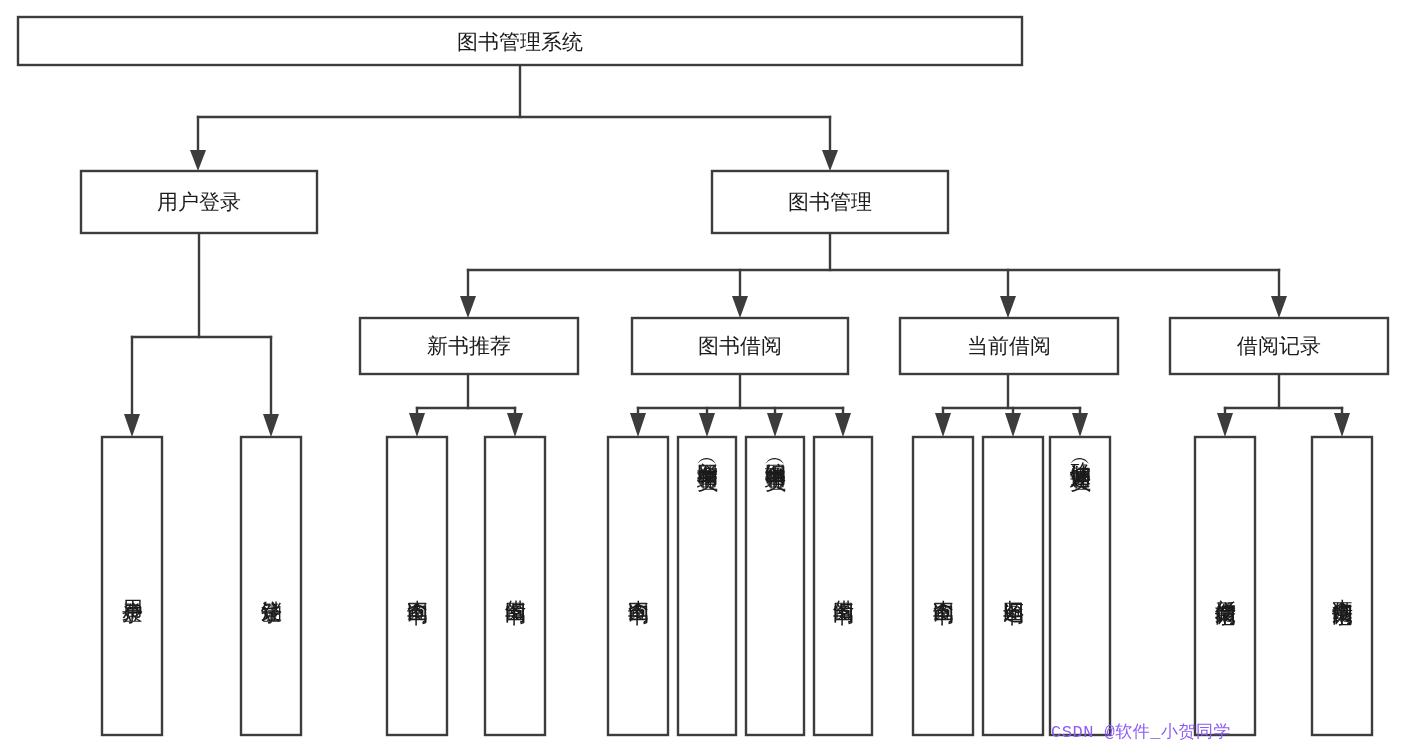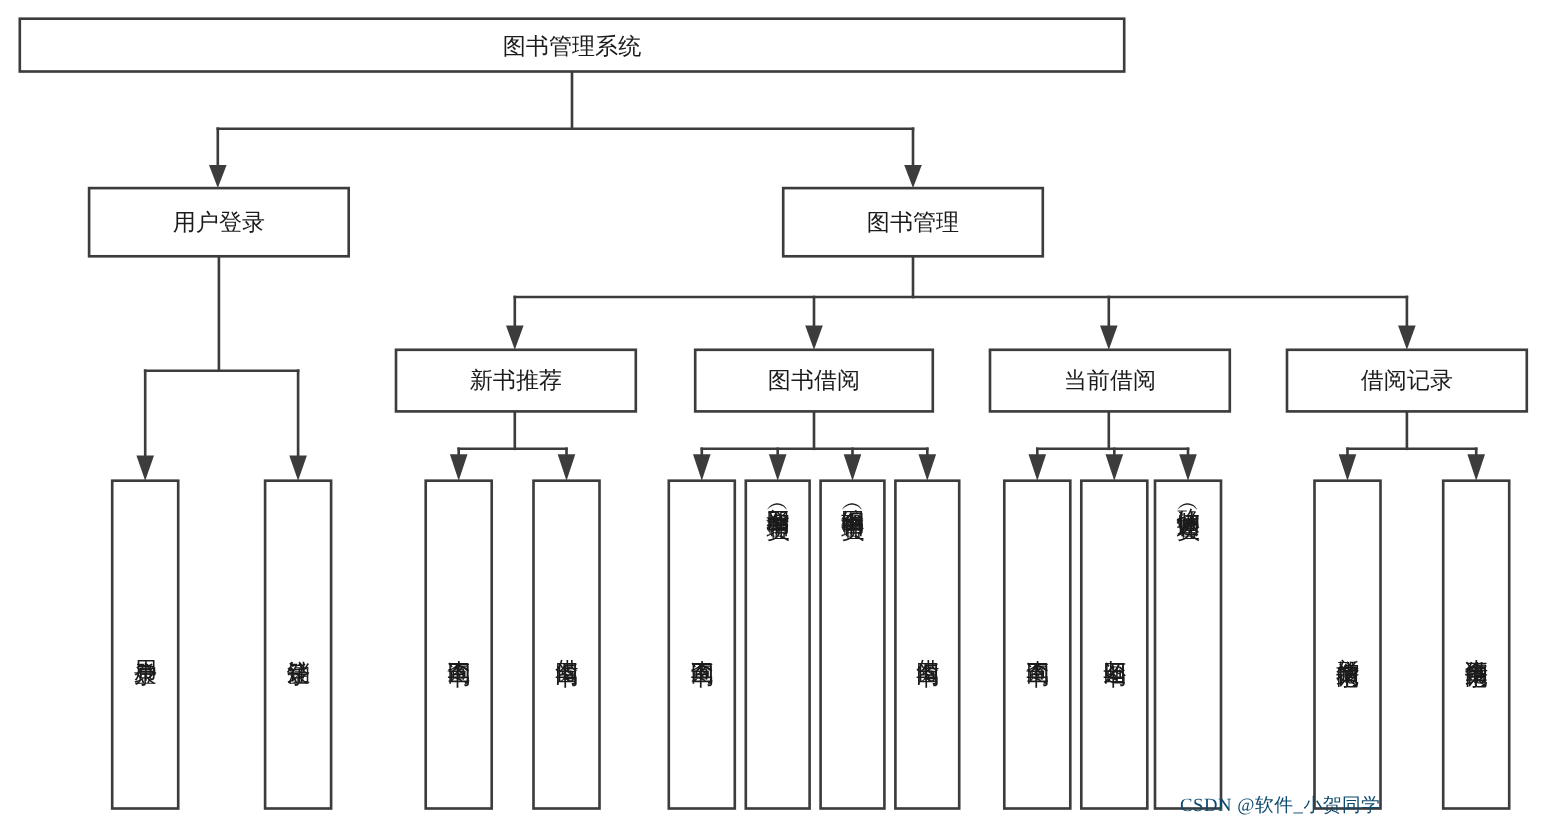--- a/index.html
+++ b/index.html
@@ -11,21 +11,20 @@
     width: 1405px;
     height: 747px;
     font-family: "DejaVu Sans", "Liberation Sans", sans-serif;
     overflow: hidden;
     position: relative;
   }
   #diagram-root {
     position: relative;
     width: 1239px;
     height: 747px;
-    padding-left: 24px;
   }
   svg#flow-svg {
     position: absolute;
     left: 0;
     top: 0;
     width: 1405px;
     height: 747px;
     display: block;
   }
   .node-box {
@@ -64,23 +63,23 @@
     font-size: 21px;
     line-height: 1.18;
     color: #1b1b1b;
     letter-spacing: 1.5px;
     white-space: nowrap;
   }
   .watermark {
     position: absolute;
     right: 8px;
     bottom: 4px;
-    font-family: Liberation Serif, serif;
+    font-family: Liberation Mono, monospace;
     font-size: 17px;
-    color: #0c4a6e;
+    color: #8b5cf6;
     white-space: nowrap;
     letter-spacing: 0.5px;
   }
 </style>
 </head>
 <body>
 
 <div id="diagram-root">
 
   <svg id="flow-svg" viewBox="0 0 1405 747" xmlns="http://www.w3.org/2000/svg">

